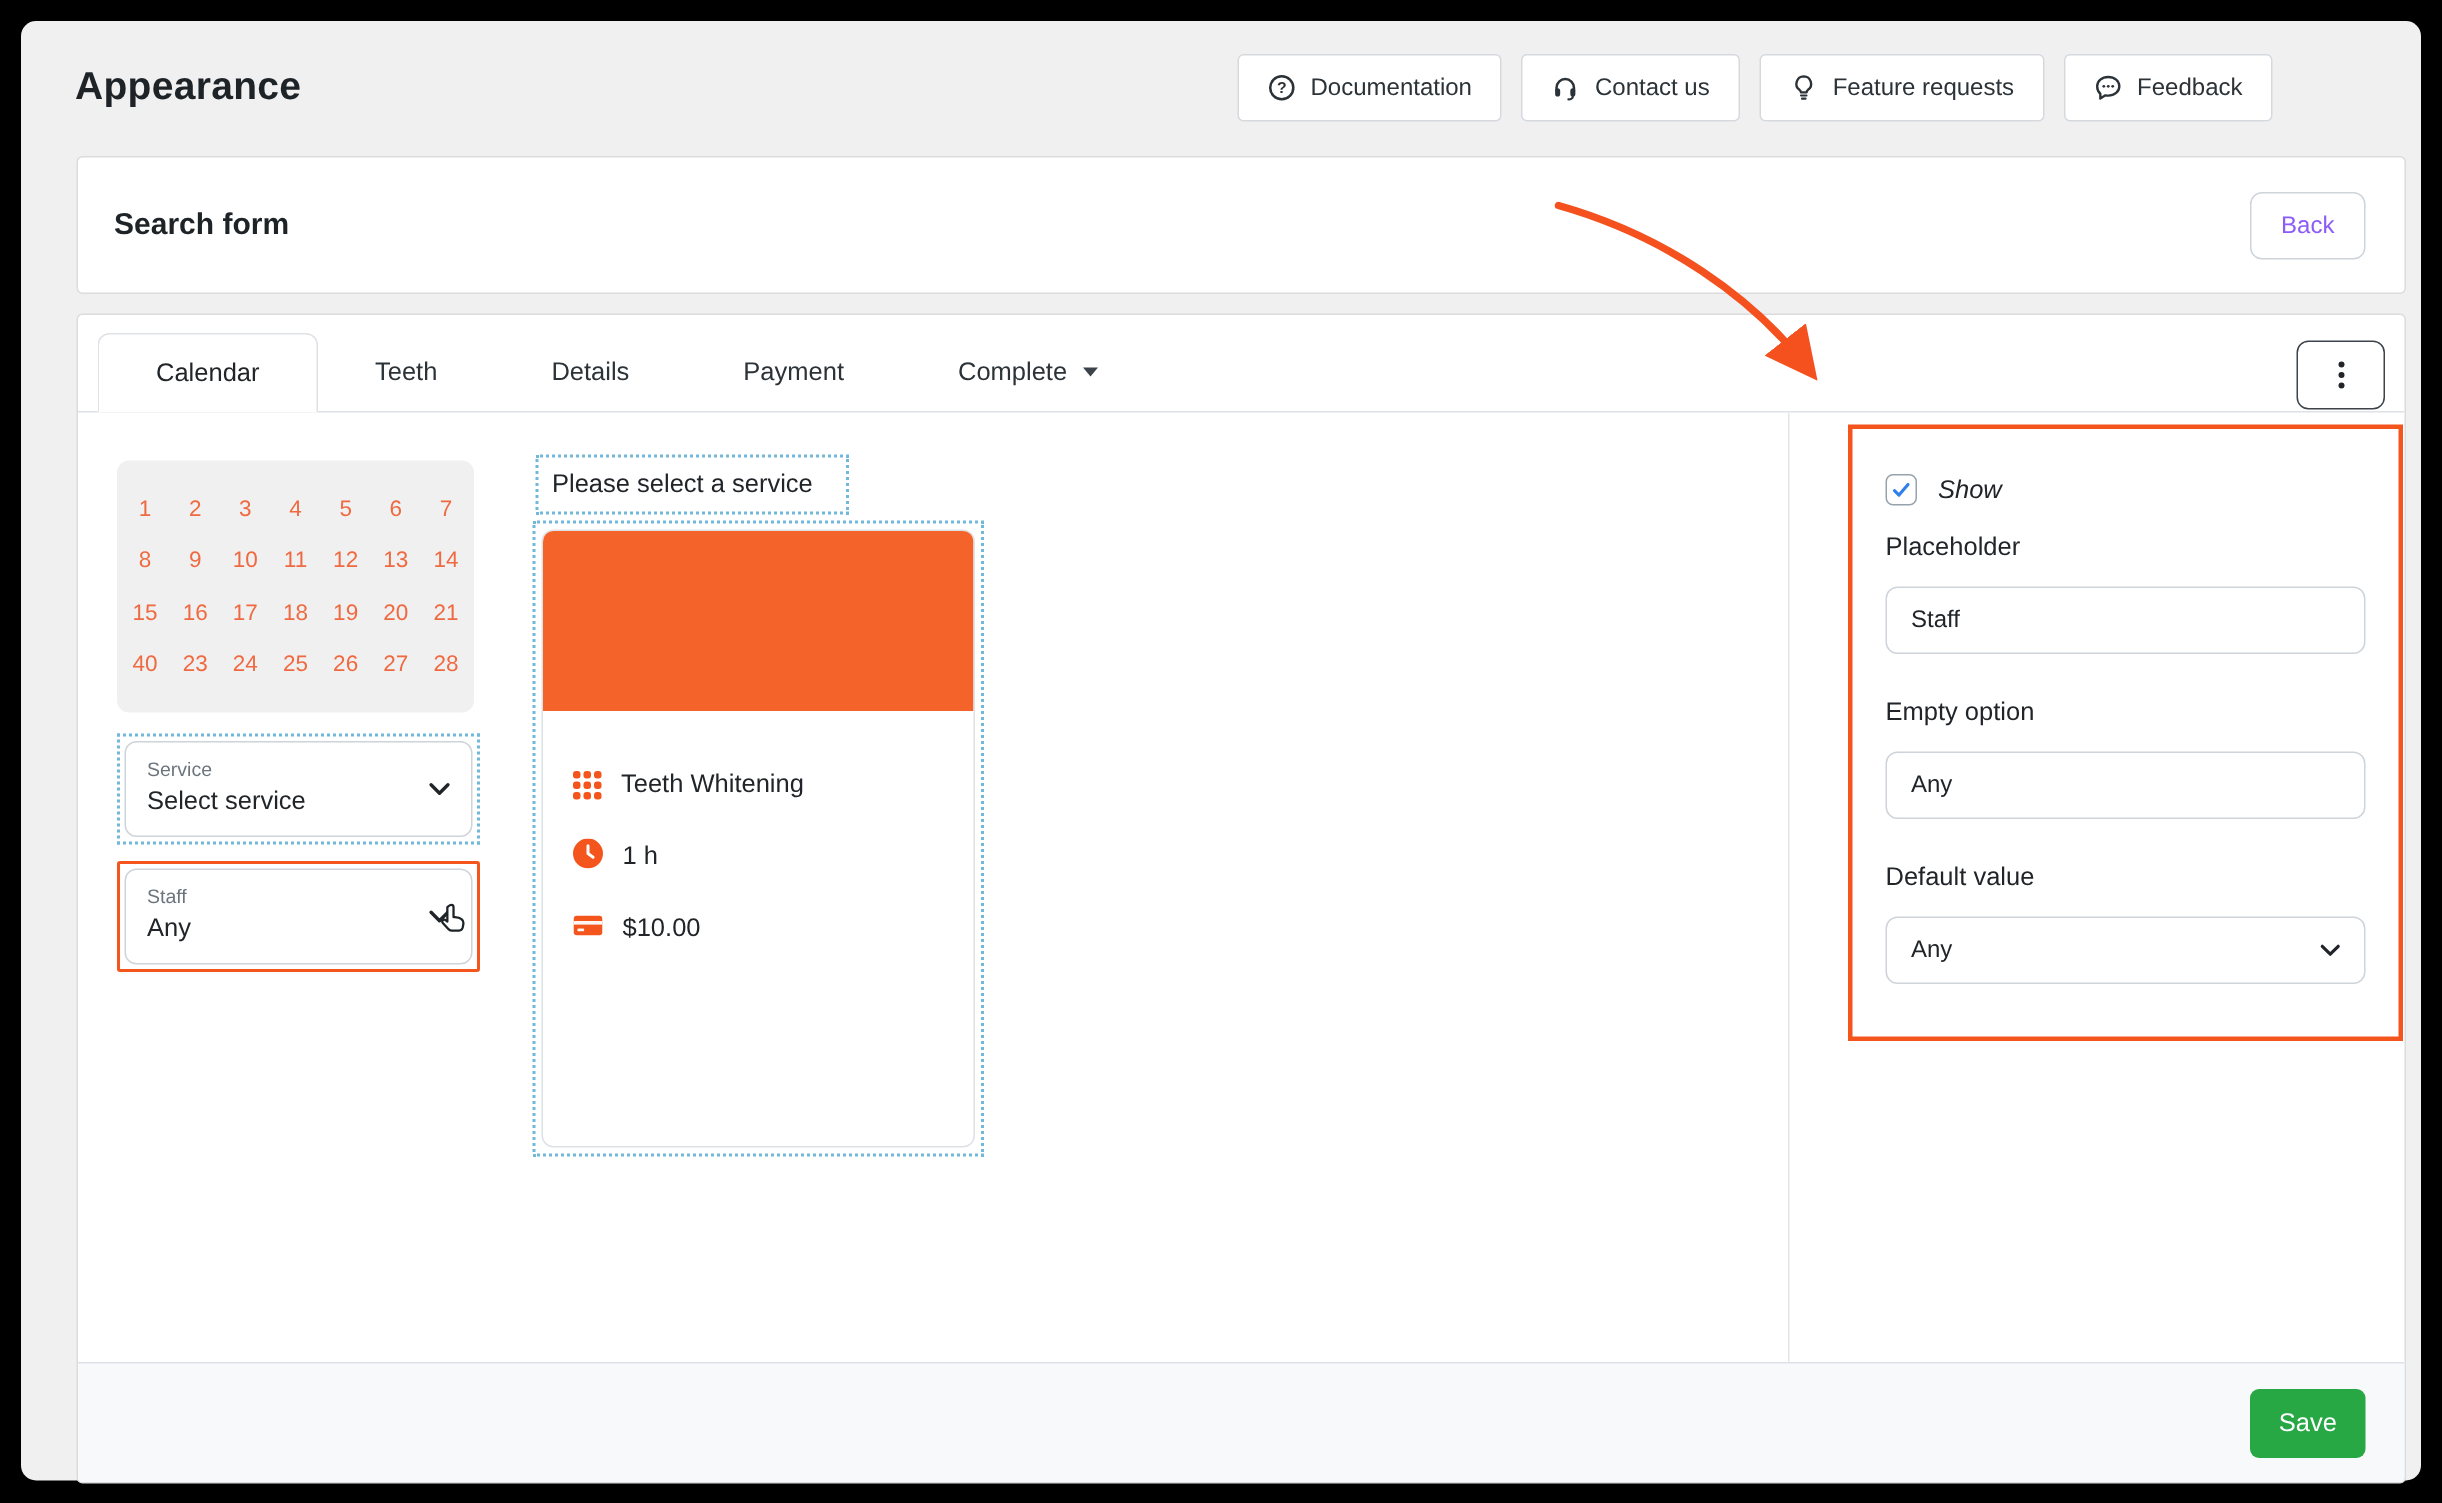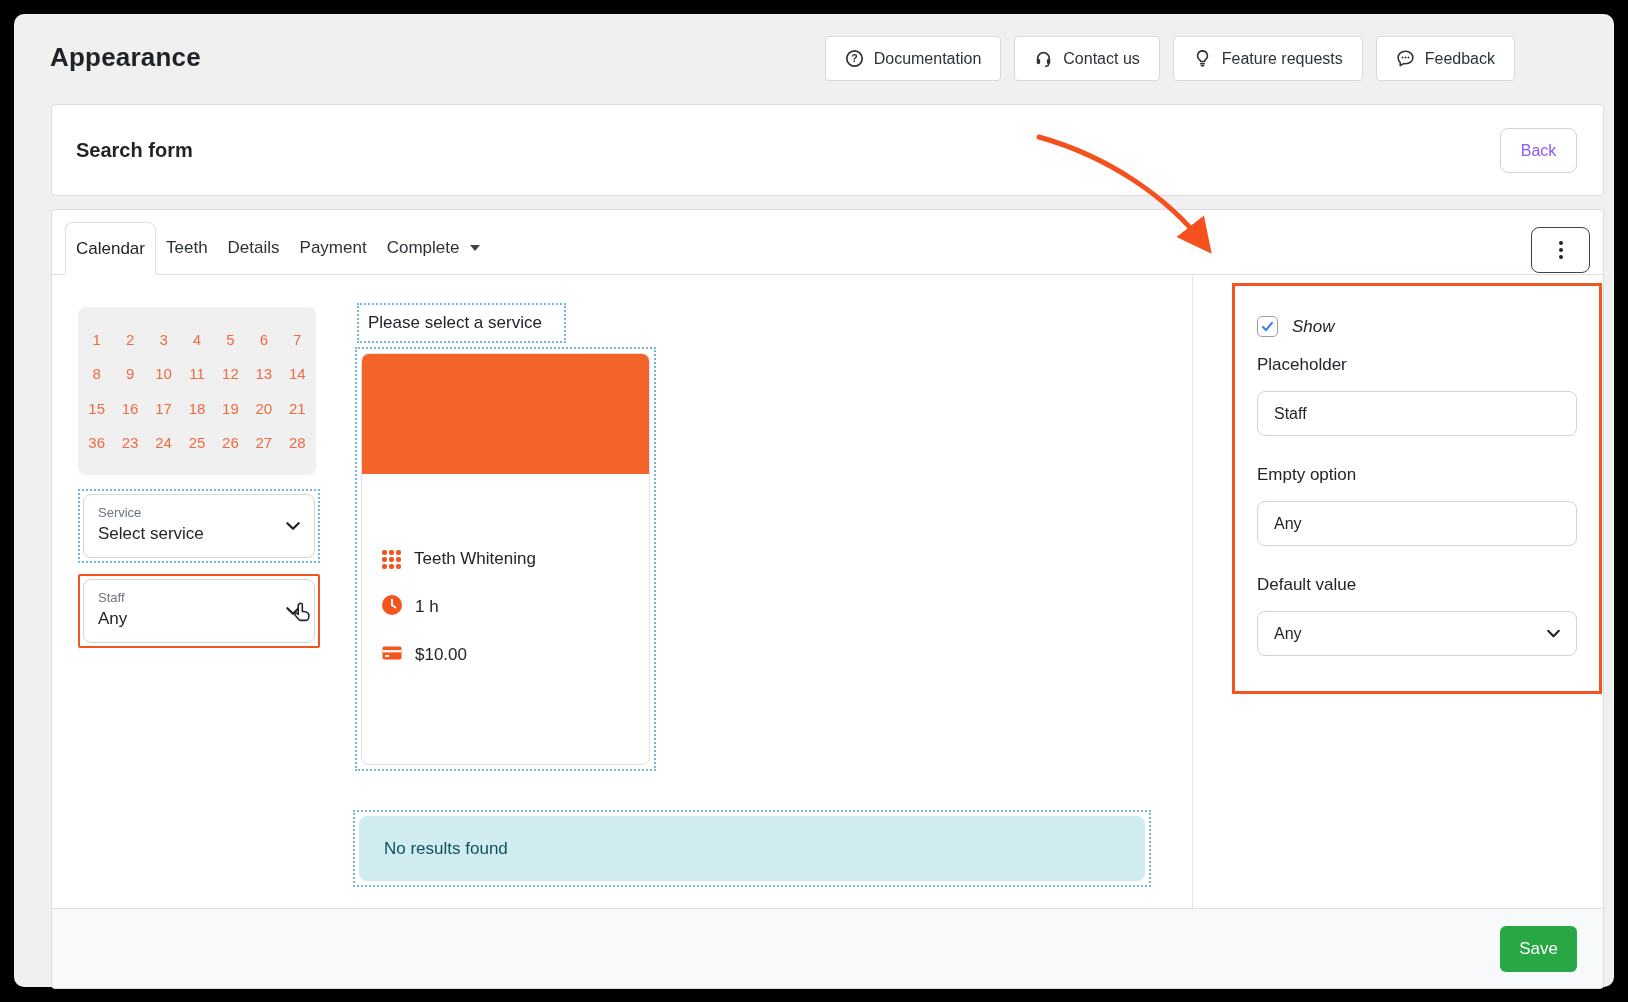--- a/index.html
+++ b/index.html
@@ -13,21 +13,21 @@
   .hdr-btn svg { display:block; }
 
   
   .search-card { position:absolute; left:37px; top:90px; width:1553px; height:92px; background:#fff; border:1px solid #dcdcde; border-radius:4px; }
   .search-card h2 { position:absolute; left:24px; top:0; height:90px; display:flex; align-items:center; font-size:20px; font-weight:700; color:#1d2327; }
   .back-btn { position:absolute; right:26px; top:23px; width:77px; height:45px; background:#fff; border:1px solid #ced4da; border-radius:8px; font-size:16px; color:#8b5cf6; display:flex; align-items:center; justify-content:center; cursor:pointer;text-align:right; }
 
   
   .main-panel { position:absolute; left:37px; top:195px; width:1553px; height:780px; background:#fff; border:1px solid #dcdcde; border-radius:4px; overflow:hidden; }
   .tab-nav { position:absolute; left:0; top:0; right:0; height:65px; border-bottom:1px solid #dee2e6; display:flex; align-items:flex-end; padding-left:13px; }
-  .tab { height:53px; line-height:53px; padding:0 10px; font-size:17px; color:#2c3338; cursor:pointer; display:flex; align-items:center; }
+  .tab { height:53px; line-height:53px; padding:0 38px; font-size:17px; color:#2c3338; cursor:pointer; display:flex; align-items:center; }
   .tab.active { background:#fff; border:1px solid #dee2e6; border-bottom:1px solid #fff; border-radius:8px 8px 0 0; margin-bottom:-1px; color:#212529; }
   .caret-down { width:0; height:0; border-left:5px solid transparent; border-right:5px solid transparent; border-top:6px solid #3c434a; margin-left:11px; display:inline-block; }
   .kebab-btn { position:absolute; top:17px; right:13px; width:59px; height:46px; background:#fff; border:1px solid #3c434a; border-radius:8px; display:flex; flex-direction:column; align-items:center; justify-content:center; gap:3px; cursor:pointer; }
   .kebab-btn i { width:4px; height:4px; border-radius:50%; background:#212529; }
 
   .v-divider { position:absolute; left:1140px; top:65px; height:635px; width:1px; background:#e3e6e8; }
 
   
   .cal-grid { position:absolute; left:26px; top:97px; width:238px; height:168px; background:#f0f0f1; border-radius:8px; display:grid; grid-template-columns:repeat(7,1fr); align-content:space-evenly; padding:6px 2px; cursor:pointer; }
   .cal-grid span { text-align:center; font-size:15px; color:#ef6a41; }
@@ -39,21 +39,21 @@
   .field-inner { position:absolute; inset:3px; background:#fff; border:1px solid #ced4da; border-radius:8px; padding:9px 14px 0 14px; }
   .field-label { font-size:13px; color:#6c757d; line-height:17px; }
   .field-value { font-size:17px; color:#212529; line-height:26px; }
   .field-chev { position:absolute; right:12px; top:50%; margin-top:-9px; }
 
   .prompt-box { position:absolute; left:305px; top:93px; width:209px; height:40px; display:flex; align-items:center; padding-left:9px; font-size:17px; color:#212529; cursor:pointer; }
 
   .card-wrap { position:absolute; left:303px; top:137px; width:301px; height:424px; cursor:pointer; }
   .svc-card { position:absolute; inset:4px; background:#fff; border:1px solid #dee2e6; border-radius:8px; overflow:hidden; }
   .svc-img { height:120px; background:#f4632a; }
-  .svc-rows { padding:25px 10px 0 20px;margin-top:36px; }
+  .svc-rows { padding:25px 10px 0 20px; }
   .svc-row { display:flex; align-items:center; gap:13px; height:48px; font-size:17px; color:#212529; }
   .grid-icon { width:19px; height:19px; display:grid; grid-template-columns:repeat(3,1fr); grid-template-rows:repeat(3,1fr); gap:2px; }
   .grid-icon i { background:#f4551d; border-radius:2px; }
 
   .alert-wrap { position:absolute; left:301px; top:600px; width:798px; height:77px; cursor:pointer; }
   .alert-inner { position:absolute; inset:4px; background:#d1ecf1; border-radius:8px; display:flex; align-items:center; padding-left:25px; font-size:17px; color:#0c5460; }
 
   
   .settings { position:absolute; left:1180px; top:73px; width:370px; height:411px; background:#fff; border:3px solid #f4551d; }
   .show-row { position:absolute; left:22px; top:30px; display:flex; align-items:center; gap:14px; cursor:pointer; }
@@ -168,21 +168,21 @@
         <span>12</span>
         <span>13</span>
         <span>14</span>
         <span>15</span>
         <span>16</span>
         <span>17</span>
         <span>18</span>
         <span>19</span>
         <span>20</span>
         <span>21</span>
-        <span>36</span>
+        <span>40</span>
         <span>23</span>
         <span>24</span>
         <span>25</span>
         <span>26</span>
         <span>27</span>
         <span>28</span>
       </div>
 
     <div class="field-outer svc dotted">
       <div class="field-inner">
@@ -244,23 +244,20 @@
                   <rect x="0.5" y="7" width="19" height="2.4" fill="#fff" opacity="0.95"></rect>
                   <rect x="3" y="12" width="4.4" height="1.9" rx="0.6" fill="#fff" opacity="0.95"></rect>
                 </svg>
             </span>
             <span>$10.00</span>
           </div>
         </div>
       </div>
     </div>
 
-    <div class="alert-wrap dotted">
-      <div class="alert-inner">No results found</div>
-    </div>
 
     <div class="settings">
       <div class="show-row">
         <span class="cbx">
           <svg id="check-mark" width="15" height="15" viewBox="0 0 16 16" fill="none">
               <path d="M3.2 8.6l3.2 3.2 6.4-7.6" stroke="#2f80ed" stroke-width="2.2" stroke-linecap="round" stroke-linejoin="round"></path>
             </svg>
         </span>
         <span class="show-label">Show</span>
       </div>

